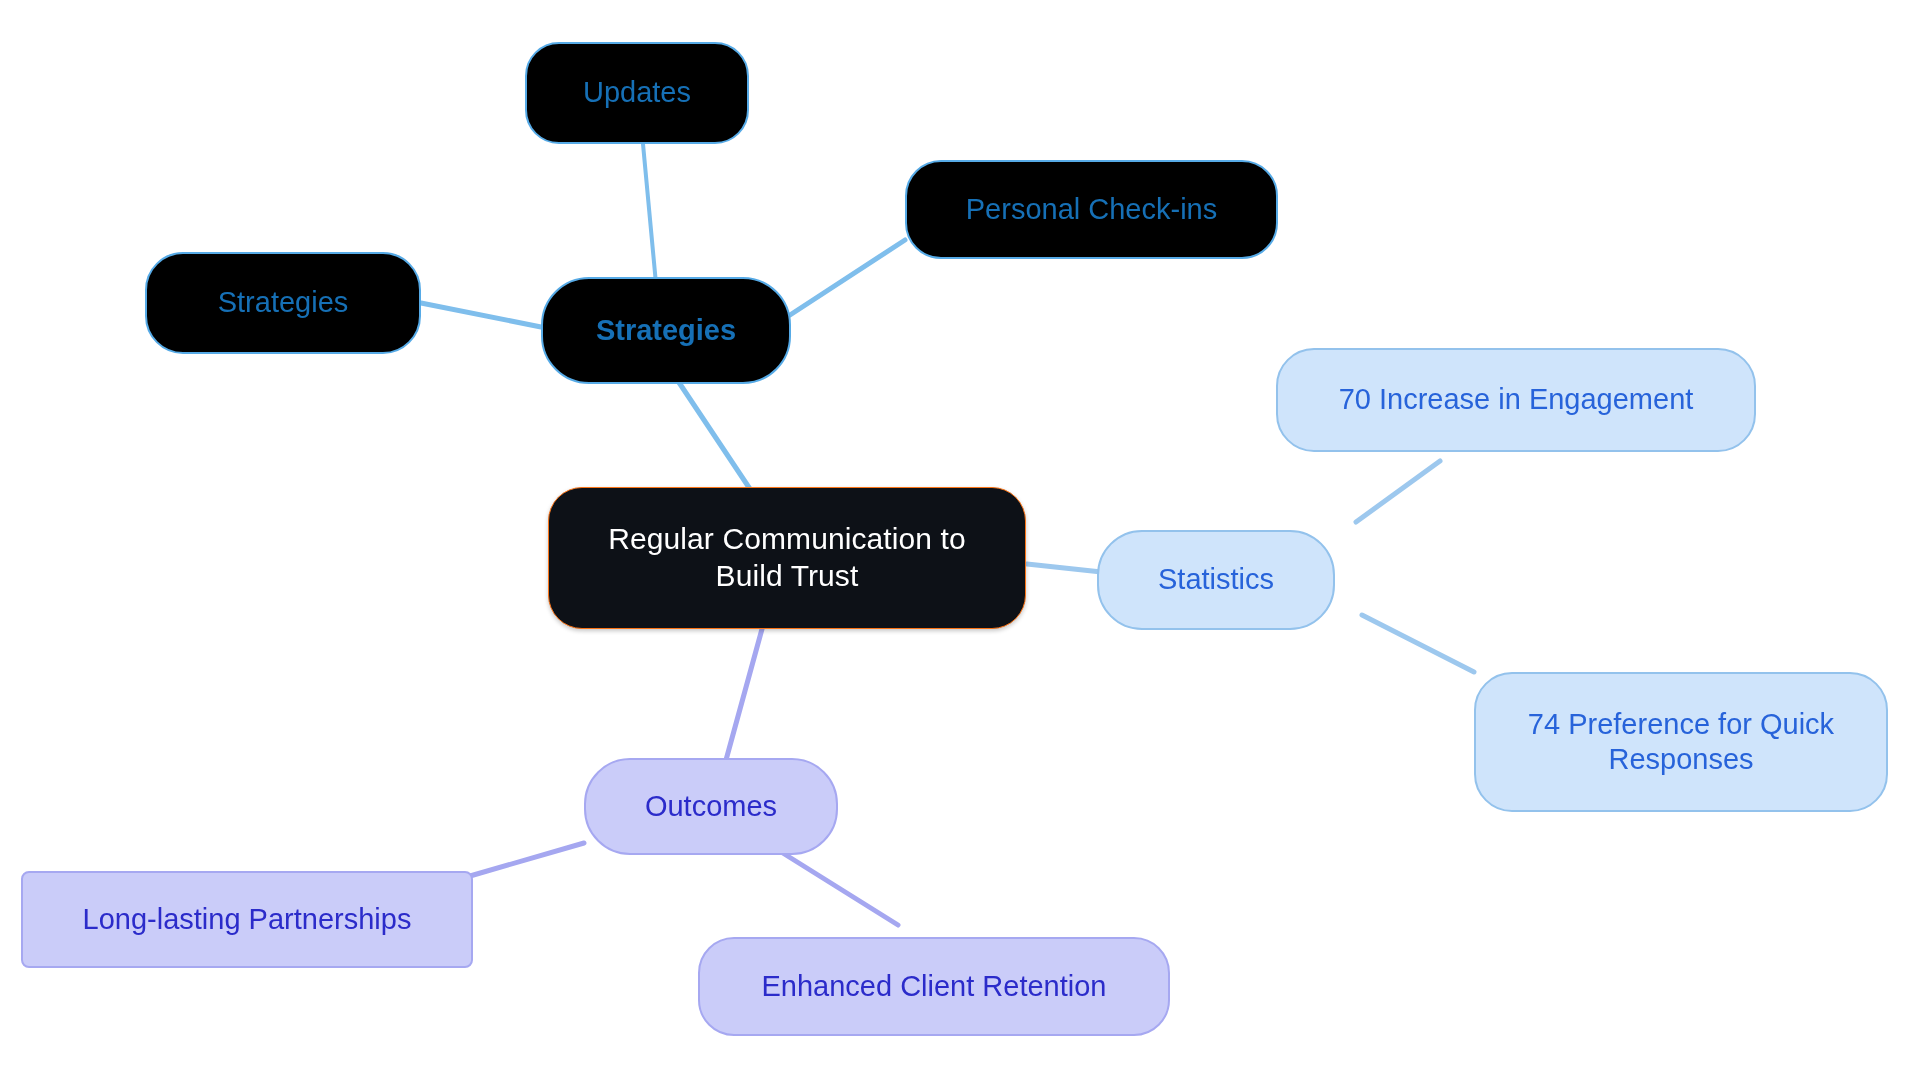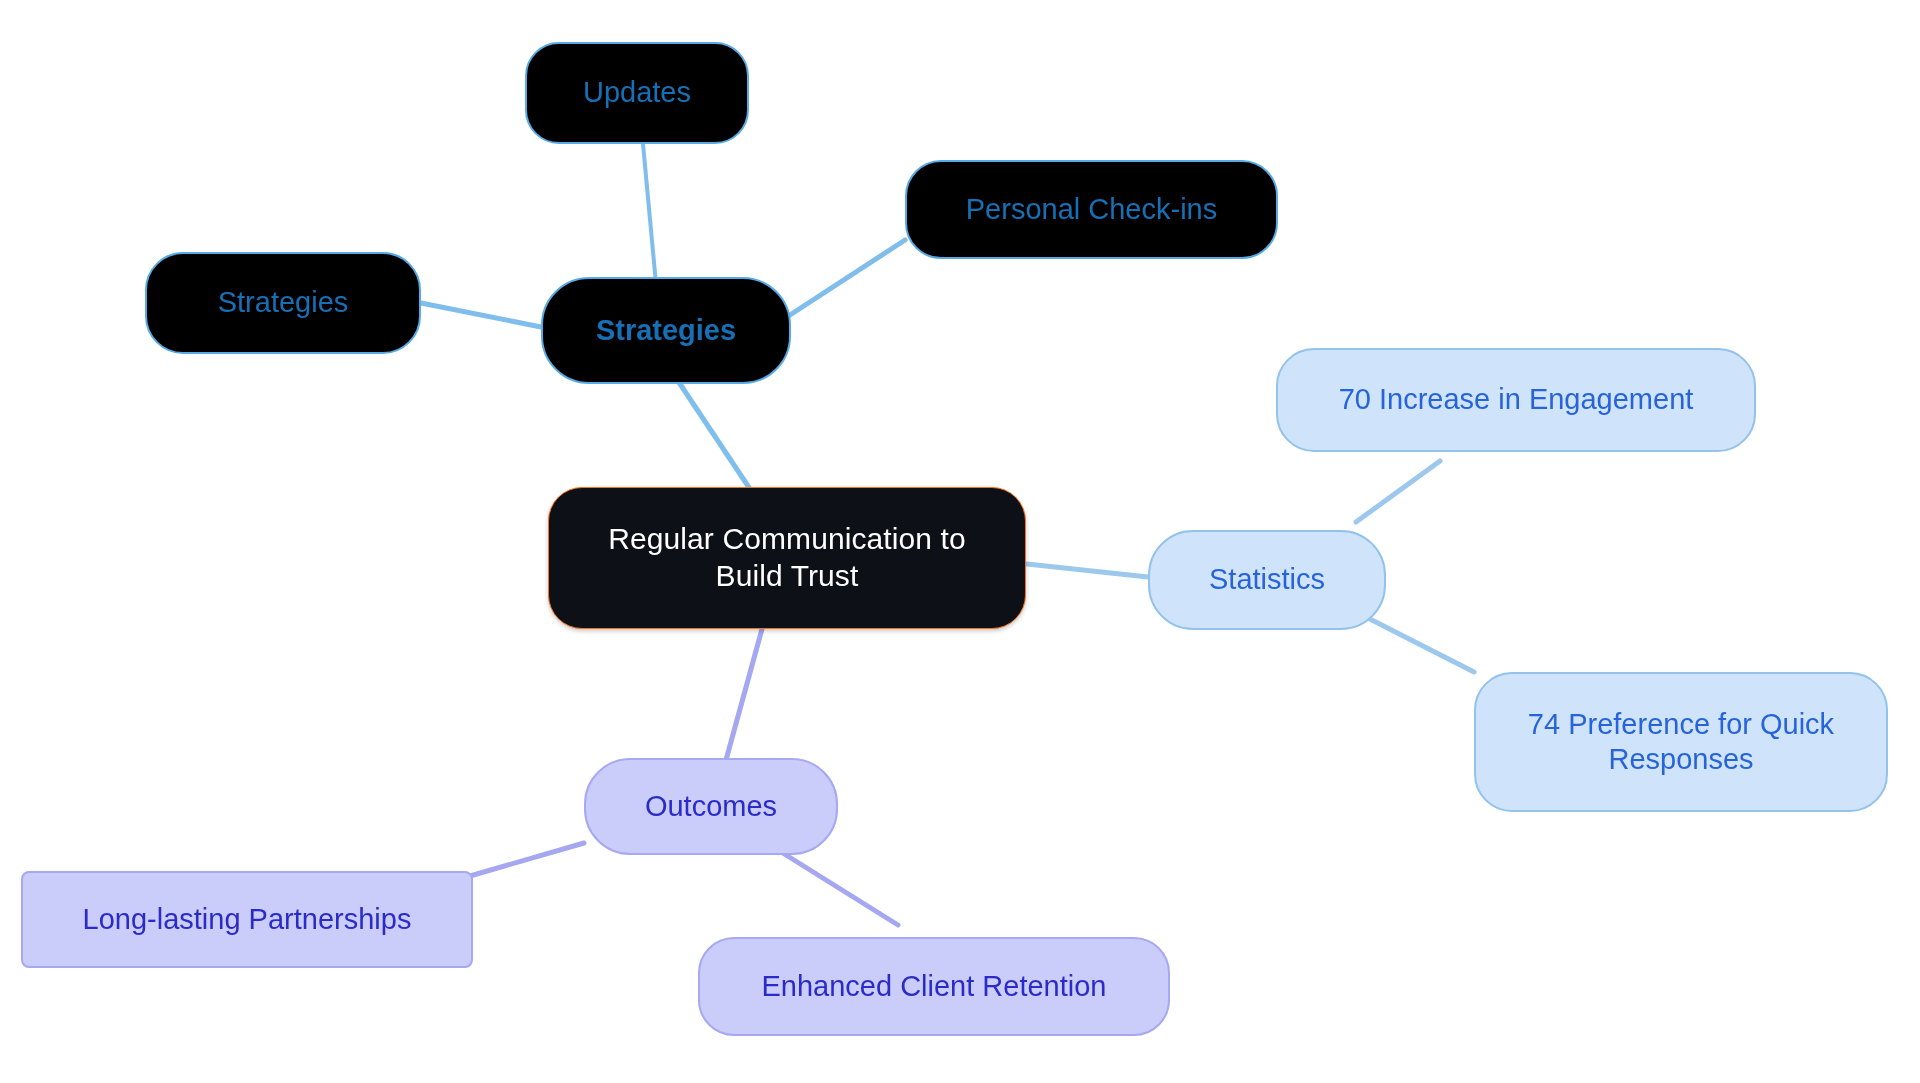--- a/index.html
+++ b/index.html
@@ -99,21 +99,21 @@
 Build Trust</div>
 
   <div class="node node-strategies" style="left:541px; top:277px; width:250px; height:107px; border-radius:48px; font-size:29px;font-weight:bold;">Strategies</div>
 
   <div class="node node-strategies" style="left:525px; top:42px; width:224px; height:102px; border-radius:34px; font-size:29px;">Updates</div>
 
   <div class="node node-strategies" style="left:145px; top:252px; width:276px; height:102px; border-radius:38px; font-size:29px;">Strategies</div>
 
   <div class="node node-strategies" style="left:905px; top:160px; width:373px; height:99px; border-radius:36px; font-size:29px;">Personal Check-ins</div>
 
-  <div class="node node-statistics" style="left:1148px; top:530px; width:238px; height:100px; border-radius:45px; font-size:29px;">Statistics</div>
+  <div class="node node-statistics" style="left:1097px; top:530px; width:238px; height:100px; border-radius:45px; font-size:29px;">Statistics</div>
 
   <div class="node node-statistics" style="left:1276px; top:348px; width:480px; height:104px; border-radius:38px; font-size:29px;">70 Increase in Engagement</div>
 
   <div class="node node-statistics" style="left:1474px; top:672px; width:414px; height:140px; border-radius:38px; font-size:29px;">74 Preference for Quick
 Responses</div>
 
   <div class="node node-outcomes" style="left:584px; top:758px; width:254px; height:97px; border-radius:46px; font-size:29px;">Outcomes</div>
 
   <div class="node node-outcomes" style="left:21px; top:871px; width:452px; height:97px; border-radius:8px; font-size:29px;">Long-lasting Partnerships</div>
 

